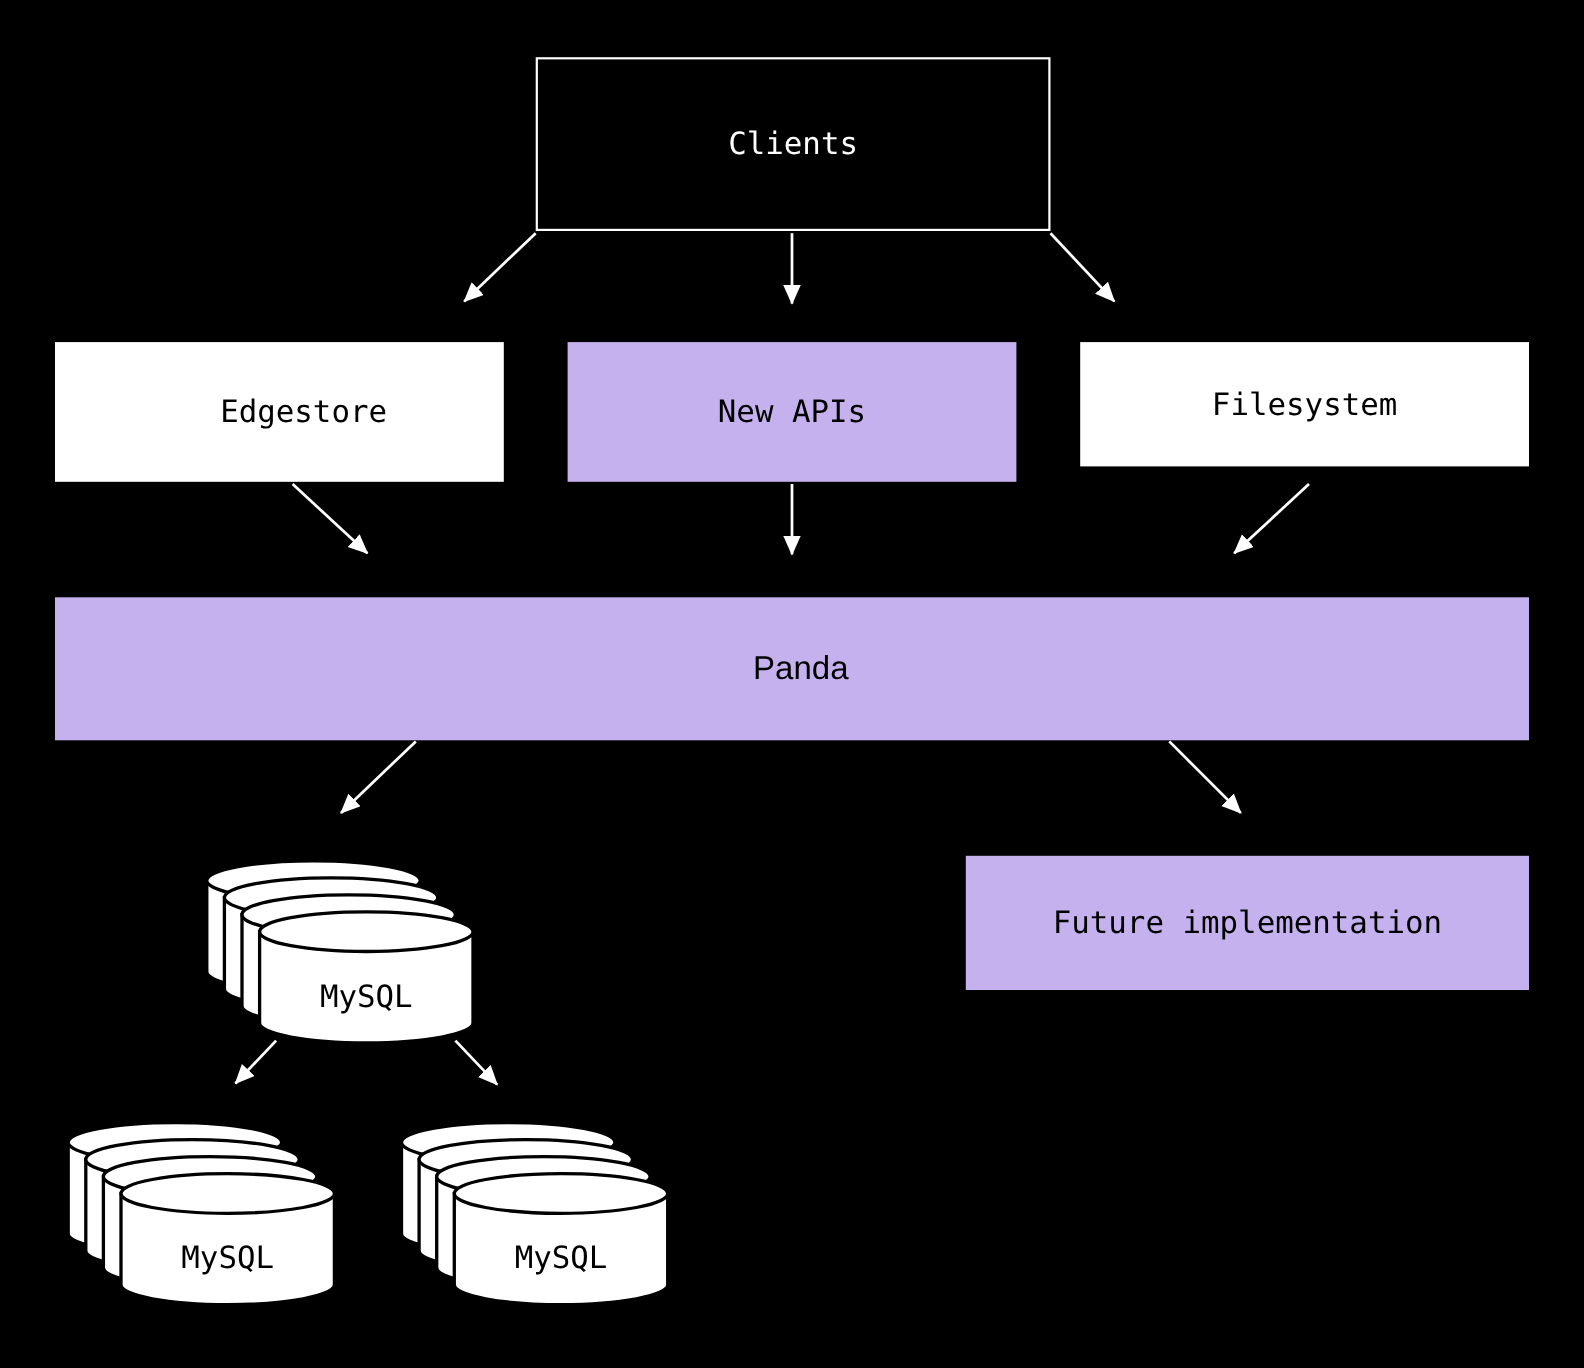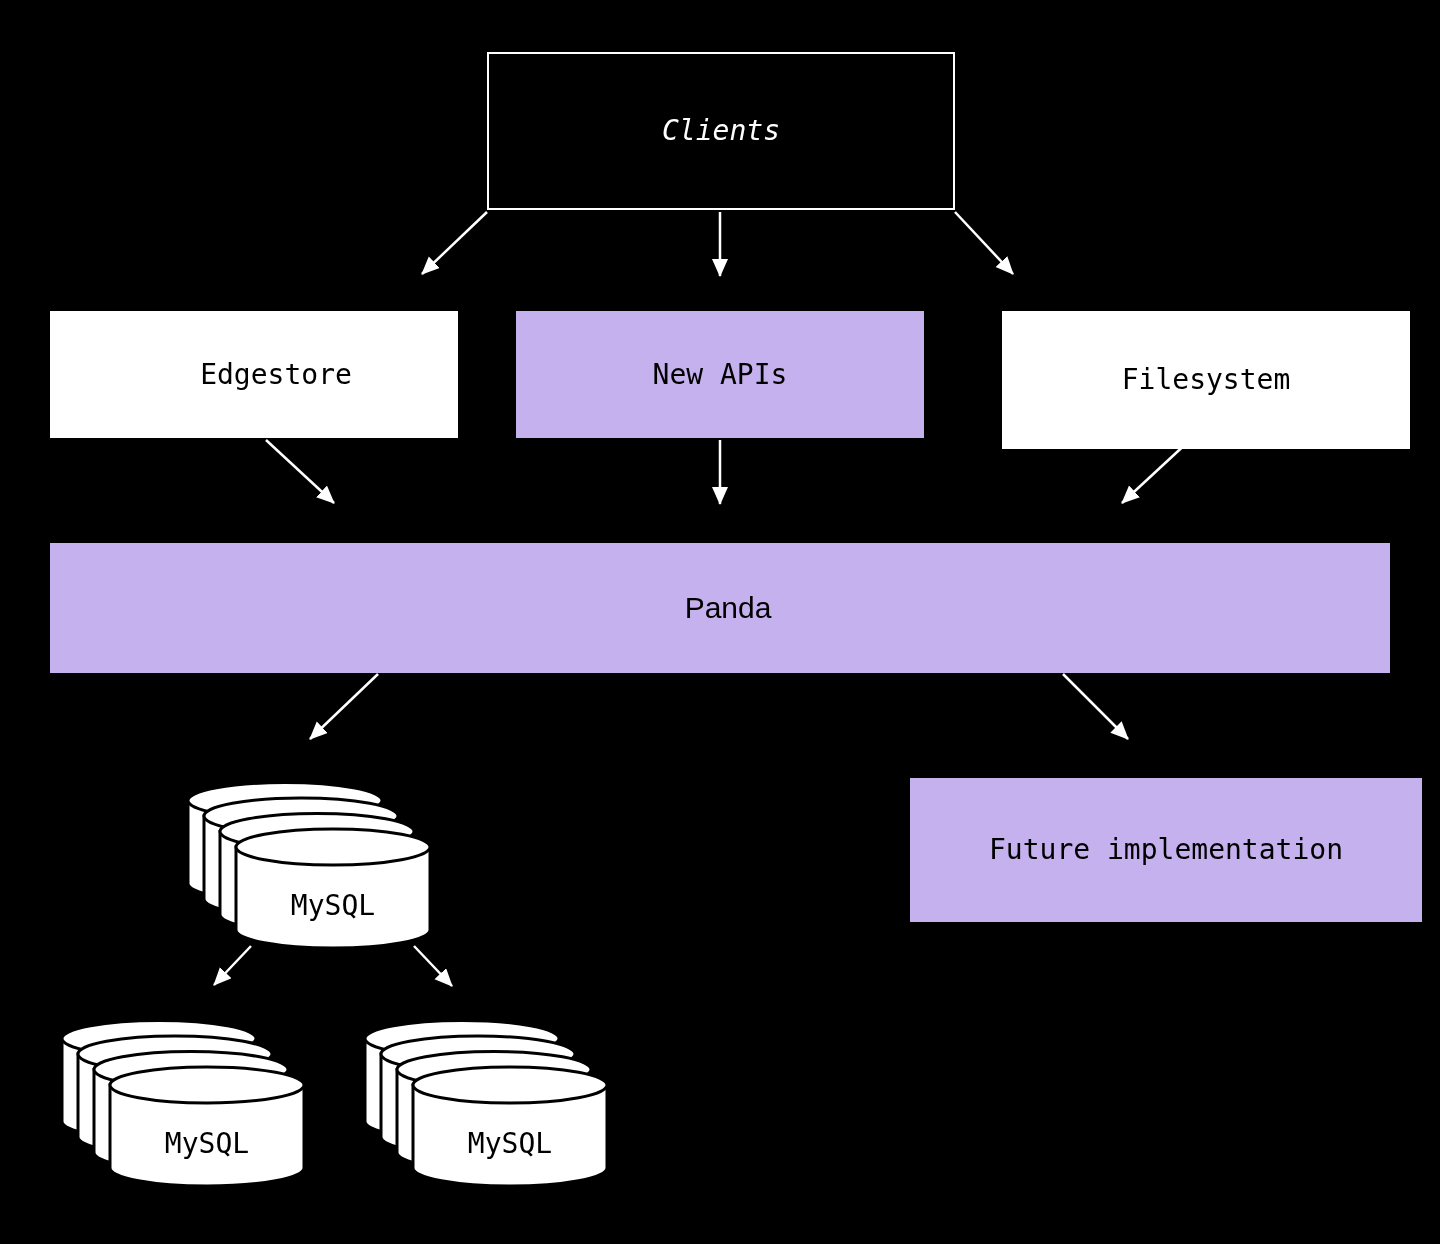--- a/index.html
+++ b/index.html
@@ -26,32 +26,31 @@
     font-size:28px;line-height:40px;
     color:var(--ink);
     text-align:center;
     letter-spacing:0px;
     box-sizing:border-box;
   }
   .box.outlined{
     background:var(--bg);
     border:2px solid var(--white);
     color:var(--white);
-    font-style:italic;
   }
   .box.white-box{background:var(--white);}
   .box.purple-box{background:var(--purple);}
   .box.sans-label{font-family:"Liberation Sans","DejaVu Sans",sans-serif;font-size:30px;padding-left:16px;}
 
   #clients-box{left:487px;top:52px;width:468px;height:158px;}
   #edgestore-box{left:50px;top:311px;width:408px;height:127px;padding-left:44px;}
   #newapis-box{left:516px;top:311px;width:408px;height:127px;}
-  #filesystem-box{left:982px;top:311px;width:408px;height:138px;margin-left:20px;}
+  #filesystem-box{left:982px;top:311px;width:408px;height:113px;}
   #panda-bar{left:50px;top:543px;width:1340px;height:130px;}
-  #future-box{left:910px;top:778px;width:512px;height:144px;}
+  #future-box{left:878px;top:778px;width:512px;height:122px;}
 
   .edge{stroke:var(--line);stroke-width:2.5;fill:none;}
   .cyl-body,.cyl-top{fill:var(--white);stroke:var(--ink);stroke-width:3;}
   .db-label{
     font-family:"DejaVu Sans Mono","Liberation Mono",monospace;
     font-size:28px;fill:var(--ink);
   }
 </style>
 </head>
 <body>

